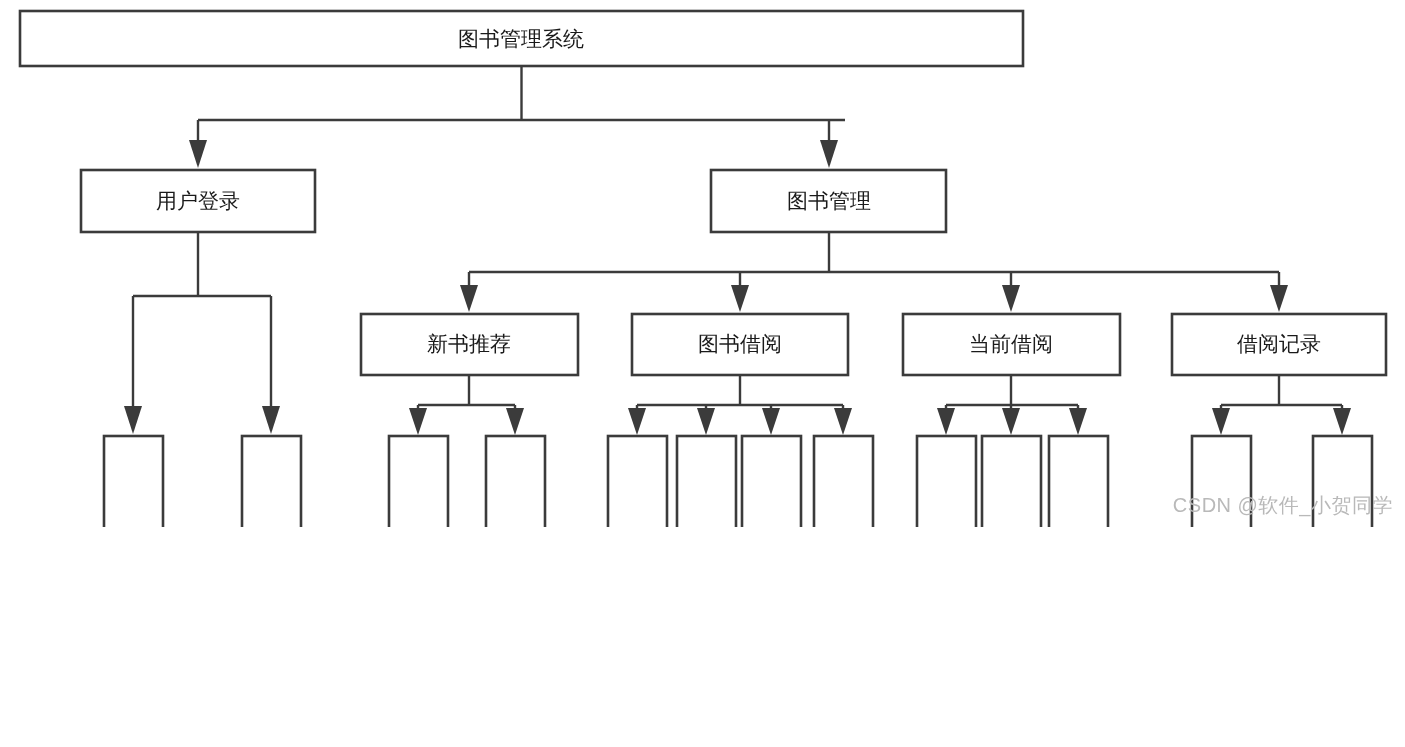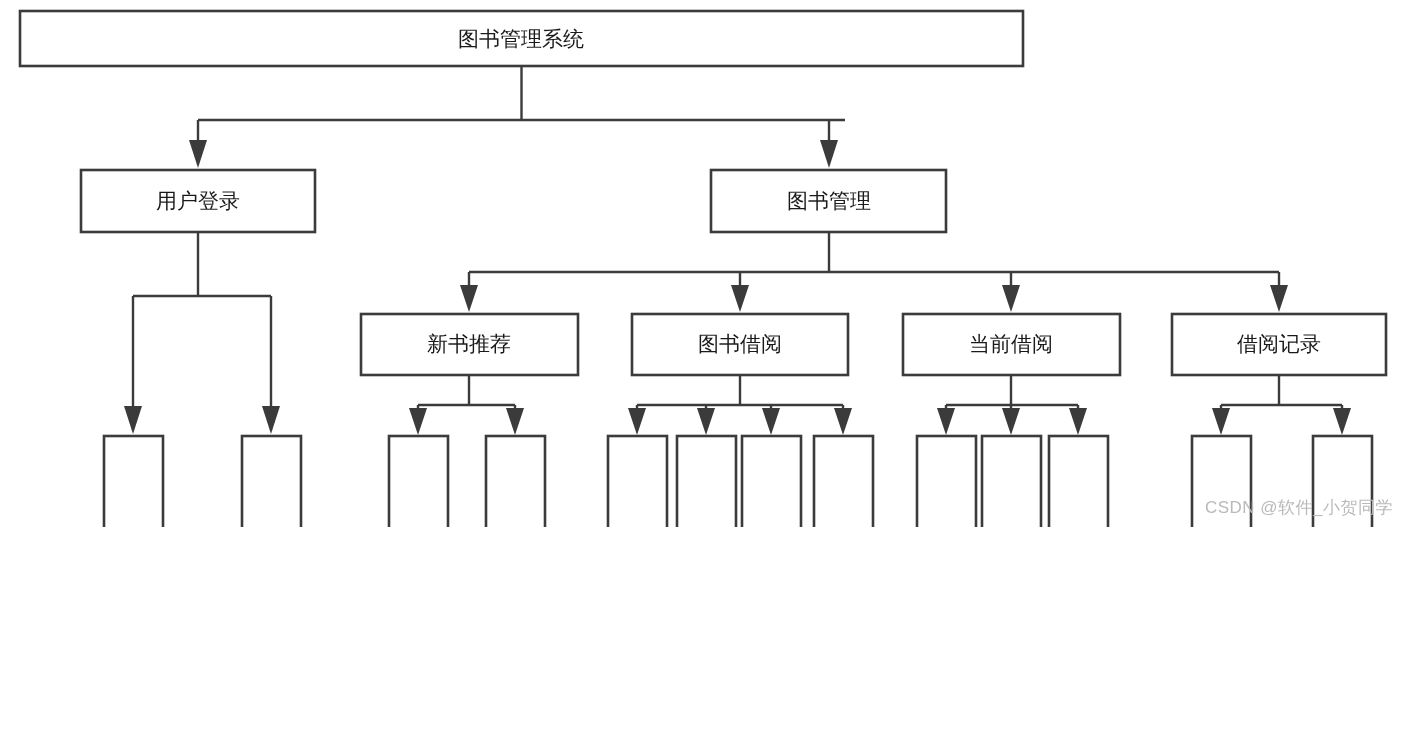--- a/index.html
+++ b/index.html
@@ -53,21 +53,21 @@
     font-size: 21px;
     text-anchor: middle;
     writing-mode: vertical-rl;
     letter-spacing: 1px;
   }
   .watermark-text {
     position: absolute;
     right: 12px;
     bottom: 8px;
     font-family: "Liberation Sans", "DejaVu Sans", sans-serif;
-    font-size: 17px;
+    font-size: 20px;
     color: #b9b9b9;
     letter-spacing: 0.5px;
     white-space: nowrap;
     pointer-events: none;
   }
 </style>
 </head>
 <body>
 
 <div id="diagram-root">

